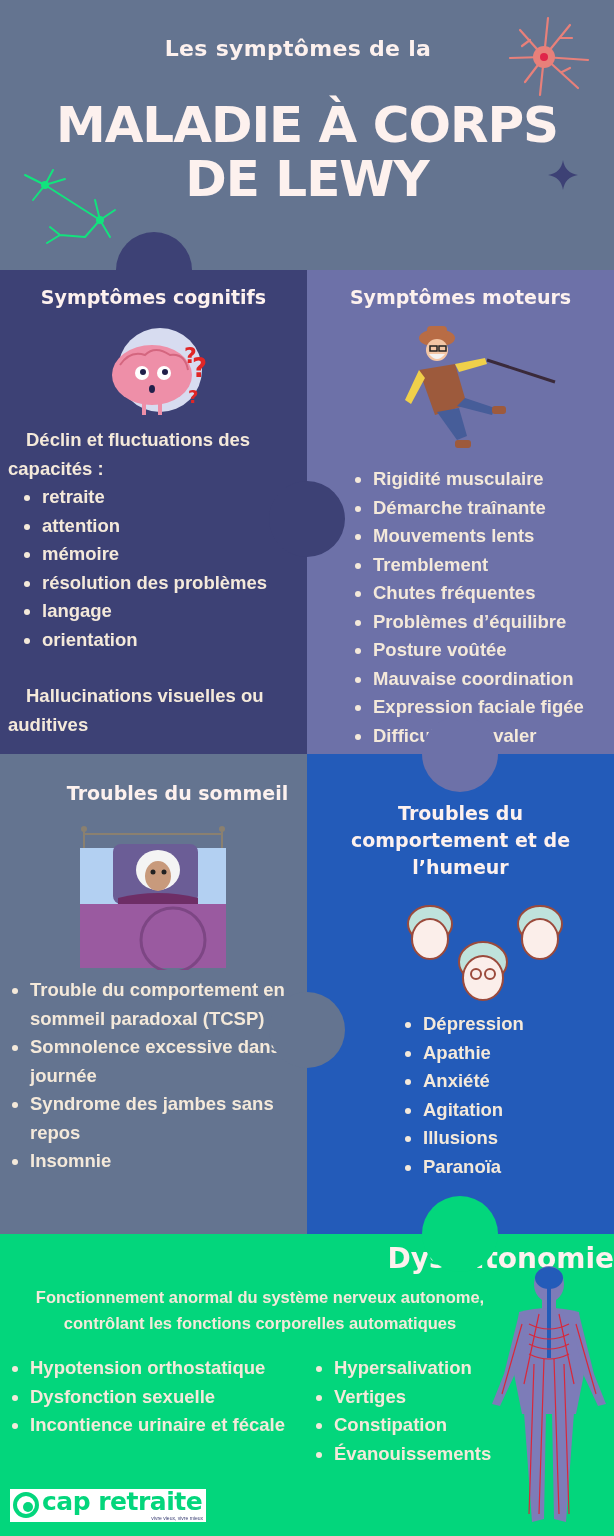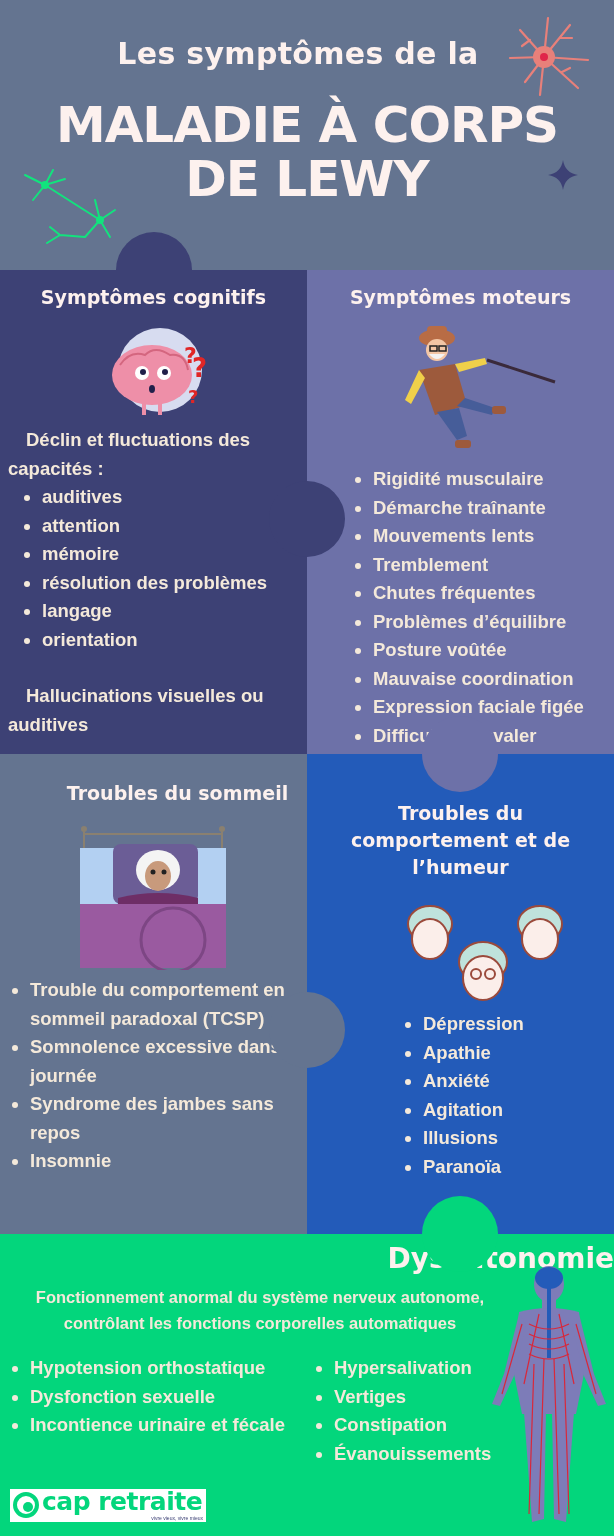--- a/index.html
+++ b/index.html
@@ -4,21 +4,21 @@
 <style>
   * { margin: 0; padding: 0; box-sizing: border-box; }
   html, body { width: 614px; height: 1536px; overflow: hidden; background: #647490; }
   body { position: relative; font-family: "DejaVu Sans", sans-serif; color: #f7eee6; }
 
   .abs { position: absolute; }
 
   
   #header { left: 0; top: 0; width: 614px; height: 270px; background: #647490; }
   .h-sub { position: absolute; left: 0; width: 596px; top: 36px; text-align: center;
-    font-family: "DejaVu Sans", sans-serif; font-weight: bold; font-size: 30px; color: #fdf1ee; letter-spacing: 0.3px; }
+    font-family: "DejaVu Sans", sans-serif; font-weight: bold; font-size: 22px; color: #fdf1ee; letter-spacing: 0.3px; }
   .h-title { position: absolute; left: 0; width: 614px; text-align: center;
     font-family: "DejaVu Sans", sans-serif; font-weight: bold; font-size: 50px; color: #fdf1ee; letter-spacing: -1px; line-height: 54px; }
   .h-t1 { top: 98px; }
   .h-t2 { top: 152px; }
 
   
   .quad { position: absolute; padding-left: 40px; }
   #q-cog { left: 0; top: 270px; width: 307px; height: 484px; background: #3d4175; }
   #q-mot { left: 307px; top: 270px; width: 307px; height: 484px; background: #6d71a8; }
   #q-sleep { left: 0; top: 754px; width: 307px; height: 480px; background: #647490; }
@@ -80,21 +80,21 @@
       <circle cx="65" cy="47" r="3" fill="#20204a"></circle>
     <ellipse cx="52" cy="64" rx="3" ry="4" fill="#20204a"></ellipse>
     <rect x="42" y="78" width="4" height="12" fill="#ee8fa8"></rect>
       <rect x="58" y="78" width="4" height="12" fill="#ee8fa8"></rect>
     <text x="84" y="38" font-size="22" font-weight="bold" fill="#e02626" font-family="DejaVu Sans, sans-serif">?</text>
     <text x="92" y="52" font-size="26" font-weight="bold" fill="#e02626" font-family="DejaVu Sans, sans-serif">?</text>
     <text x="88" y="78" font-size="18" font-weight="bold" fill="#e02626" font-family="DejaVu Sans, sans-serif">?</text>
   </svg>
   <div class="abs txt" style="left:8px;top:156px;width:290px;text-indent:18px;">Déclin et fluctuations des capacités :</div>
   <ul class="abs txt bl" style="left:20px;top:213px;width:285px;">
-    <li>auditives</li>
+    <li>retraite</li>
     <li>attention</li>
     <li>mémoire</li>
     <li>résolution des problèmes</li>
     <li>langage</li>
     <li>orientation</li>
   </ul>
   <div class="abs txt" style="left:8px;top:412px;width:292px;text-indent:18px;">Hallucinations visuelles ou auditives</div>
 </div>
 
 <div id="q-mot" class="quad">

